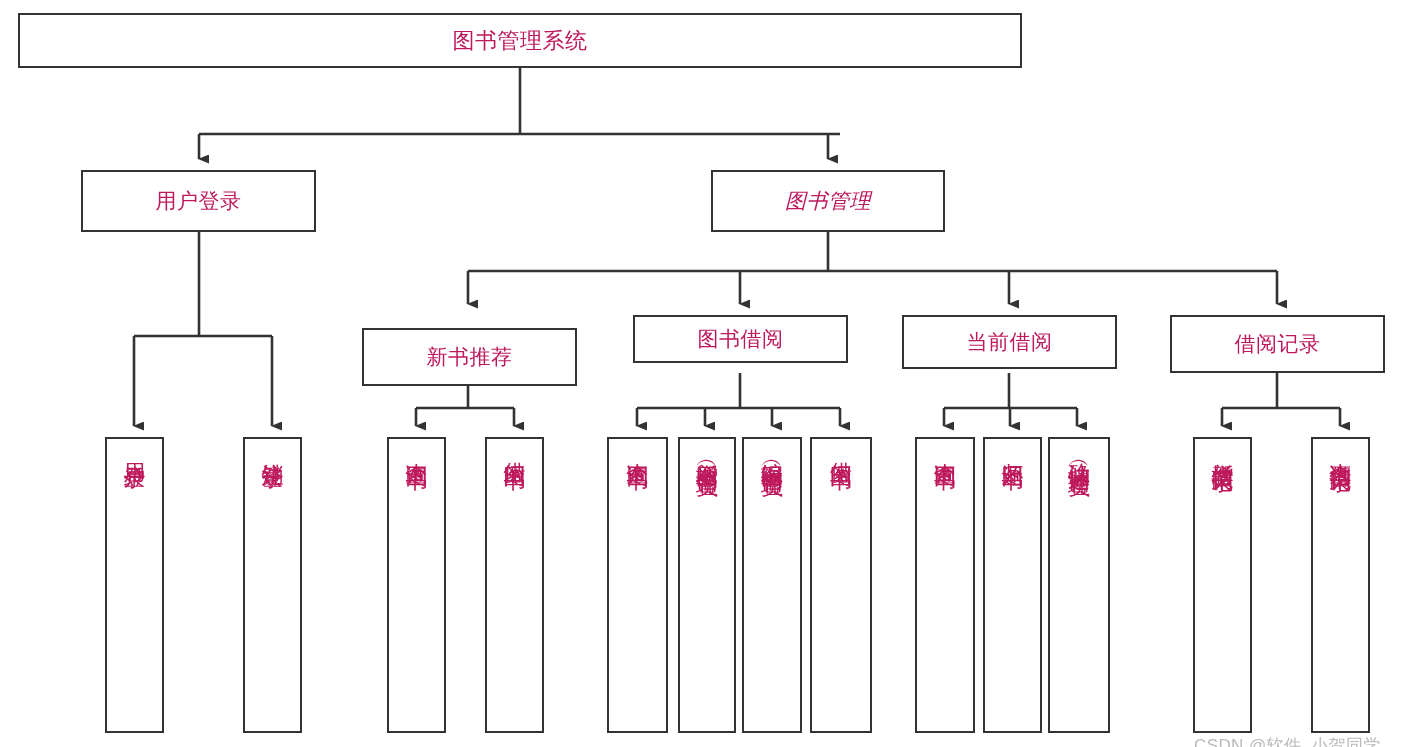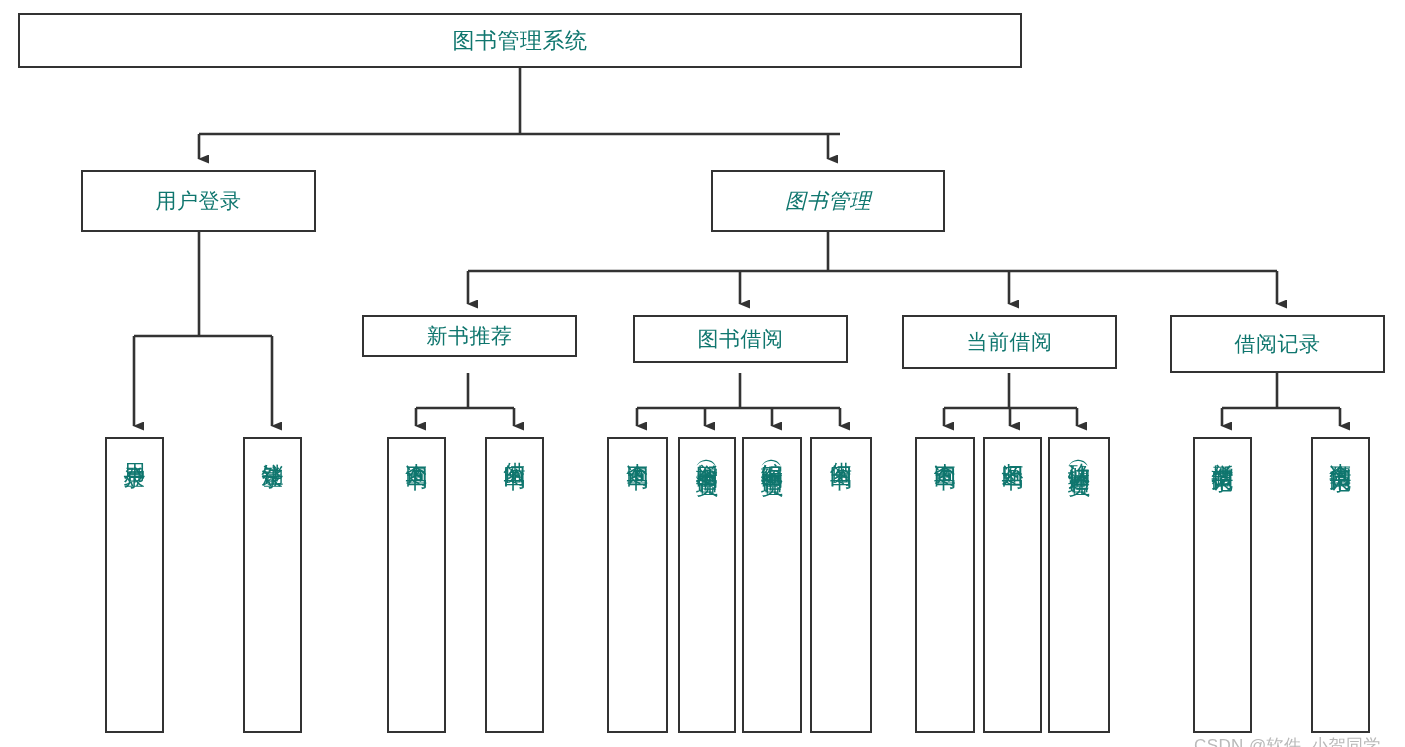--- a/index.html
+++ b/index.html
@@ -25,21 +25,21 @@
     height: 747px;
   }
   .node {
     position: absolute;
     box-sizing: border-box;
     background: #ffffff;
     border: 2px solid #333333;
     display: flex;
     align-items: center;
     justify-content: center;
-    color: #0f766e;
+    color: #be185d;
     z-index: 2;
   }
   .node .label {
     display: block;
     text-align: center;
     line-height: 1.18;
     letter-spacing: 0.5px;
   }
   .node.horiz .label {
     writing-mode: horizontal-tb;
@@ -127,21 +127,21 @@
     <span class="label">图书管理系统</span>
   </div>
 
   <div class="node horiz" style="left:81px; top:170px; width:235px; height:62px;">
     <span class="label">用户登录</span>
   </div>
   <div class="node horiz" style="left:711px; top:170px; width:234px; height:62px;font-style:italic;">
     <span class="label">图书管理</span>
   </div>
 
-  <div class="node horiz" style="left:362px; top:315px; width:215px; height:42px;">
+  <div class="node horiz" style="left:362px; top:328px; width:215px; height:58px;">
     <span class="label">新书推荐</span>
   </div>
   <div class="node horiz" style="left:633px; top:315px; width:215px; height:48px;">
     <span class="label">图书借阅</span>
   </div>
   <div class="node horiz" style="left:902px; top:315px; width:215px; height:54px;">
     <span class="label">当前借阅</span>
   </div>
   <div class="node horiz" style="left:1170px; top:315px; width:215px; height:58px;">
     <span class="label">借阅记录</span>

